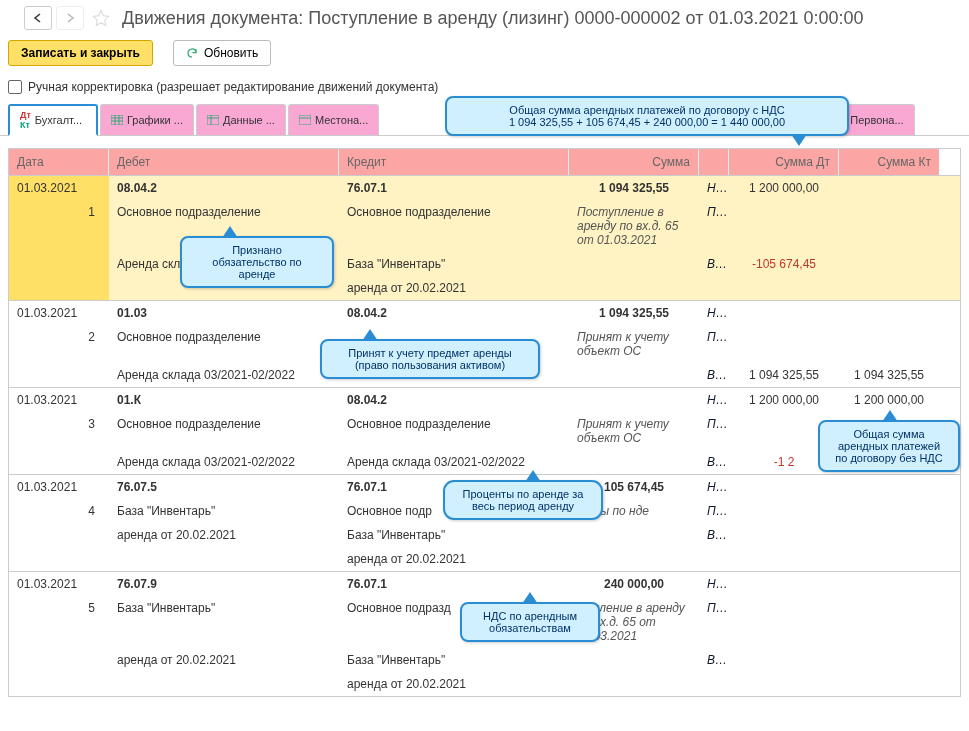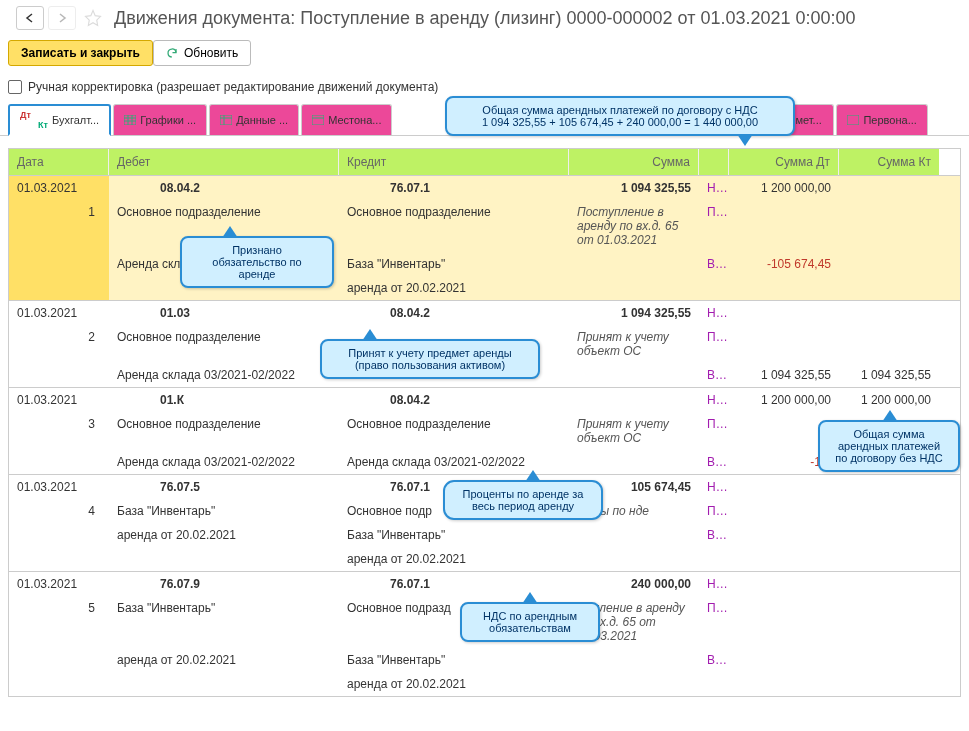--- a/index.html
+++ b/index.html
@@ -1,43 +1,43 @@
 <!DOCTYPE html>
 <html><head>
 <meta charset="utf-8">
 <style>
   * { box-sizing: border-box; margin: 0; padding: 0; }
   body { font-family: Arial, sans-serif; font-size: 12px; color: #333; background: #fff; width: 969px; }
-  .toolbar { display: flex; align-items: center; padding: 6px 16px; gap: 4px; }
+  .toolbar { display: flex; align-items: center; padding: 6px 24px; gap: 4px; }
   .nav-btn { width: 28px; height: 24px; border: 1px solid #ccc; background: #fff; border-radius: 3px; display: flex; align-items: center; justify-content: center; cursor: pointer; }
   .nav-btn.disabled { opacity: 0.35; }
   .star-icon { width: 18px; height: 18px; margin: 0 4px; opacity: 0.35; }
   .page-title { font-size: 18px; color: #555; margin-left: 4px; }
-  .action-bar { display: flex; gap: 0; padding: 4px 8px 10px; }
+  .action-bar { display: flex; gap: 20px; padding: 4px 8px 10px; }
   .btn { border: 1px solid #bbb; border-radius: 3px; padding: 4px 12px; background: #fff; cursor: pointer; display: flex; align-items: center; gap: 6px; font-size: 12px; height: 26px; }
   .btn.primary { background: #ffe066; border-color: #d4a800; font-weight: bold; }
   .checkbox-row { display: flex; gap: 6px; padding: 4px 8px 10px; }
   .checkbox { width: 14px; height: 14px; border: 1px solid #666; border-radius: 2px; }
   .tabs { display: flex; border-bottom: 1px solid #ccc; padding: 0 8px; gap: 2px; position: relative; }
-  .tab { border: 1px solid #ccc; border-bottom: none; border-radius: 3px 3px 0 0; padding: 4px 10px; background: #ec4899; display: flex; align-items: center; gap: 4px; cursor: pointer; min-width: 90px; font-size: 11px; }
+  .tab { border: 1px solid #ccc; border-bottom: none; border-radius: 3px 3px 0 0; padding: 4px 10px; background: #f9a8d4; display: flex; align-items: center; gap: 4px; cursor: pointer; min-width: 90px; font-size: 11px; }
   .tab.active { background: #fff; border: 2px solid #2a8dd4; border-bottom: 2px solid #fff; margin-bottom: -1px; }
   .tab-icon { width: 12px; height: 10px; }
   .grid-wrap { padding: 12px 8px; }
   .grid-head { display: grid; grid-template-columns: 100px 230px 230px 130px 30px 110px 100px; border: 1px solid #ccc; border-bottom: 1px solid #ccc; }
-  .gh { padding: 6px 8px; border-right: 1px solid #eee; color: #666; background: #bef264; }
+  .gh { padding: 6px 8px; border-right: 1px solid #eee; color: #666; background: #fca5a5; }
   .gh:last-child { border-right: none; }
   .gh.num { text-align: right; }
   .entry { border: 1px solid #ccc; border-top: none; }
   .row { display: grid; grid-template-columns: 100px 230px 230px 130px 30px 110px 100px; }
   .cell { padding: 5px 8px; overflow: hidden; white-space: nowrap; text-overflow: ellipsis; }
-  .cell.b { font-weight: bold; margin-left: 43px; }
-  .cell.num { text-align: right; }
+  .cell.b { font-weight: bold; }
+  .cell.num { text-align: center; }
   .cell.idx { text-align: right; padding-right: 14px; }
   .cell.italic { font-style: italic; color: #555; }
-  .cell.lbl { color: #a21caf; }
+  .cell.lbl { color: #0f172a; font-style: italic; }
   .cell.neg { color: #c0392b; }
   .entry.hl { background: #fff3c4; }
   .entry.hl .cell:first-child { background: #ffe066; }
   .callout { position: absolute; background: #d0efff; border: 2px solid #2a8dd4; border-radius: 8px; padding: 6px 12px; font-size: 11px; text-align: center; color: #036; z-index: 10; box-shadow: 1px 1px 3px rgba(0,0,0,0.2); }
   .callout .tail { position: absolute; width: 0; height: 0; }
   .tail-br { bottom: -12px; right: 40px; border-left: 8px solid transparent; border-right: 8px solid transparent; border-top: 12px solid #2a8dd4; }
   .tail-tr { top: -12px; right: 60px; border-left: 8px solid transparent; border-right: 8px solid transparent; border-bottom: 12px solid #2a8dd4; }
   .tail-tl { top: -12px; left: 40px; border-left: 8px solid transparent; border-right: 8px solid transparent; border-bottom: 12px solid #2a8dd4; }
   .content-area { position: relative; }
 </style>
@@ -74,21 +74,21 @@
 
 <div class="checkbox-row">
   <div class="checkbox"></div>
   <span>Ручная корректировка (разрешает редактирование движений документа)</span>
 </div>
 
 <div class="content-area">
 
 <div class="tabs">
   <div class="tab active">
-    <span style="font-size:9px;font-weight:bold;"><span style="color:#c33">Дт</span><br><span style="color:#0a7;margin-left:18px">Кт</span></span>
+    <span style="font-size:9px;font-weight:bold;"><span style="color:#c33">Дт</span><br><span style="color:#0a7;margin-left:0">Кт</span></span>
     <span>Бухгалт...</span>
   </div>
   <div class="tab">
         <svg class="tab-icon" viewBox="0 0 12 10">
           <rect width="12" height="10" fill="none" stroke="#3a7"></rect>
           <line x1="0" y1="3" x2="12" y2="3" stroke="#3a7"></line>
           <line x1="0" y1="6" x2="12" y2="6" stroke="#3a7"></line>
           <line x1="4" y1="0" x2="4" y2="10" stroke="#3a7"></line>
           <line x1="8" y1="0" x2="8" y2="10" stroke="#3a7"></line>
         </svg>
@@ -300,21 +300,21 @@
       <div class="cell">аренда от 20.02.2021</div>
       <div class="cell"></div>
       <div class="cell"></div>
       <div class="cell"></div>
       <div class="cell"></div>
     </div>
         </div>
       </div>
 </div>
 
-<div class="callout" style="top:-8px;left:445px;width:350px;">
+<div class="callout" style="top:-8px;left:445px;width:404px;">
   <div>Общая сумма арендных платежей по договору с НДС</div>
   <div>1 094 325,55 + 105 674,45 + 240 000,00 = 1 440 000,00</div>
   <div class="tail tail-br"></div>
 </div>
 <div class="callout" style="top:132px;left:180px;width:154px;">
   <div>Признано обязательство по аренде</div>
   <div class="tail tail-tl"></div>
 </div>
 <div class="callout" style="top:235px;left:320px;width:220px;">
   <div>Принят к учету предмет аренды</div>

